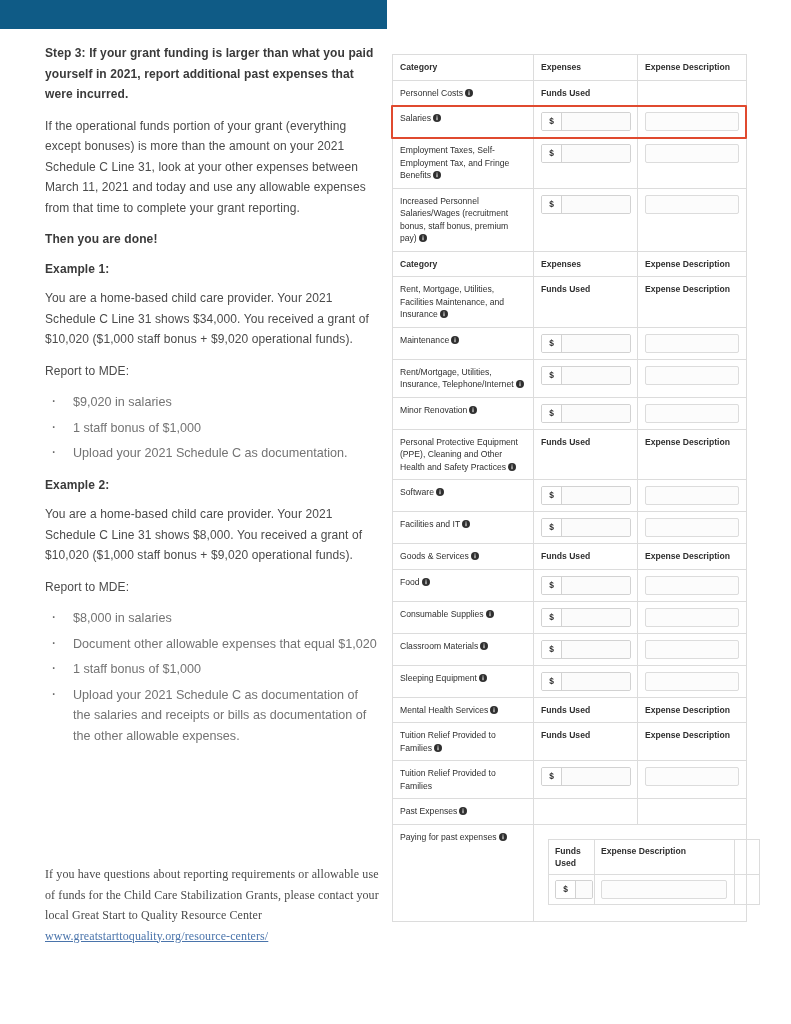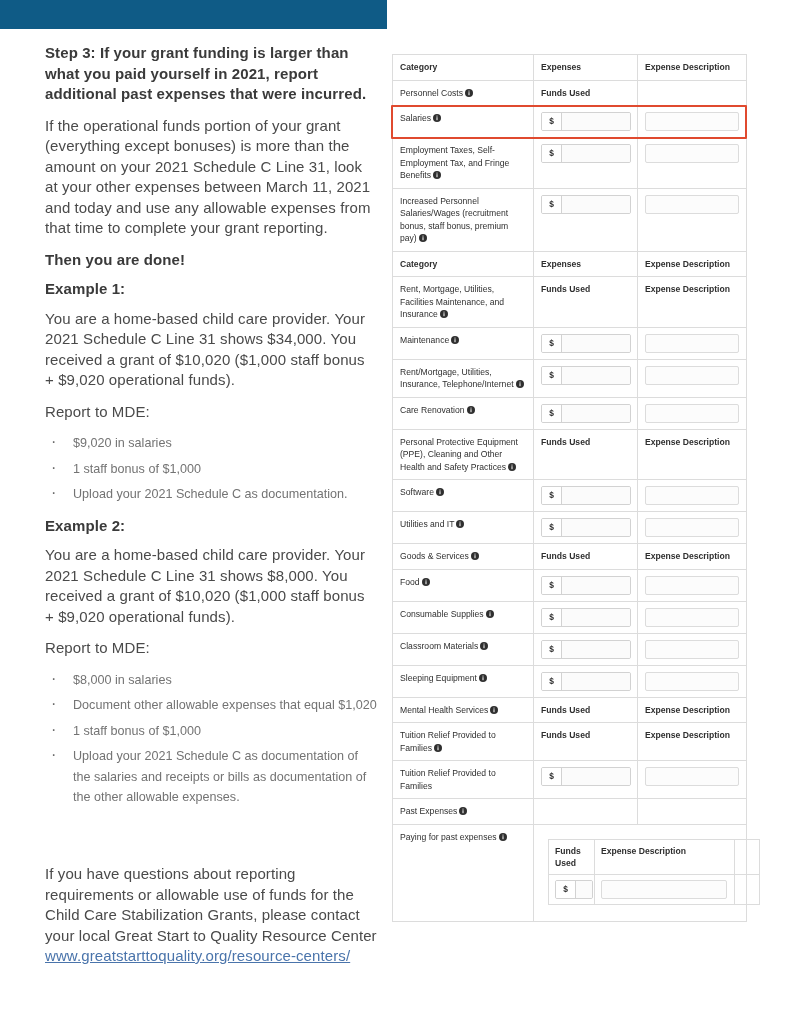--- a/index.html
+++ b/index.html
@@ -22,21 +22,21 @@
     background: #0f5b86;
   }
 
   
   #left-col {
     position: absolute;
     left: 45px; top: 43px;
     width: 332px;
   }
   .para {
-    font-size: 15px;
+    font-size: 12px;
     line-height: 20.5px;
     color: #4a4a4a;
     margin: 0 0 11px 0;
     letter-spacing: .1px;
   }
   .para.bold {
     font-weight: bold;
     color: #3a3a3a;
   }
   .para.tight { margin-bottom: 9px; }
@@ -63,21 +63,21 @@
     line-height: 20.5px;
     color: #6b6b6b;
   }
 
   #footer-note {
     position: absolute;
     left: 45px;
     top: 864px;
     width: 336px;
   }
-  #footer-note .para { margin-bottom: 0; }
+  #footer-note .para { margin-bottom: 0; font-family: Liberation Serif, serif; }
   a.link {
     color: #4a74ab;
     text-decoration: underline;
   }
 
   
   #table-wrap {
     position: absolute;
     left: 392px; top: 54px;
     width: 354px;
@@ -323,21 +323,21 @@
             <div class="money">
               <span class="addon">$</span>
               <span class="fld"></span>
             </div>
           </td>
           <td>
             <div class="textfield"></div>
           </td>
         </tr>
         <tr>
-          <td class="cat"><span>Care Renovation</span><span class="info"><svg viewBox="0 0 16 16" width="8" height="8">
+          <td class="cat"><span>Minor Renovation</span><span class="info"><svg viewBox="0 0 16 16" width="8" height="8">
                 <circle cx="8" cy="8" r="8" fill="#2f2f2f"></circle>
                 <rect x="7" y="6.4" width="2" height="6" fill="#ffffff"></rect>
                 <rect x="7" y="3.2" width="2" height="2" fill="#ffffff"></rect>
               </svg></span></td>
           <td>
             <div class="money">
               <span class="addon">$</span>
               <span class="fld"></span>
             </div>
           </td>
@@ -364,21 +364,21 @@
             <div class="money">
               <span class="addon">$</span>
               <span class="fld"></span>
             </div>
           </td>
           <td>
             <div class="textfield"></div>
           </td>
         </tr>
         <tr>
-          <td class="cat"><span>Utilities and IT</span><span class="info"><svg viewBox="0 0 16 16" width="8" height="8">
+          <td class="cat"><span>Facilities and IT</span><span class="info"><svg viewBox="0 0 16 16" width="8" height="8">
                 <circle cx="8" cy="8" r="8" fill="#2f2f2f"></circle>
                 <rect x="7" y="6.4" width="2" height="6" fill="#ffffff"></rect>
                 <rect x="7" y="3.2" width="2" height="2" fill="#ffffff"></rect>
               </svg></span></td>
           <td>
             <div class="money">
               <span class="addon">$</span>
               <span class="fld"></span>
             </div>
           </td>

